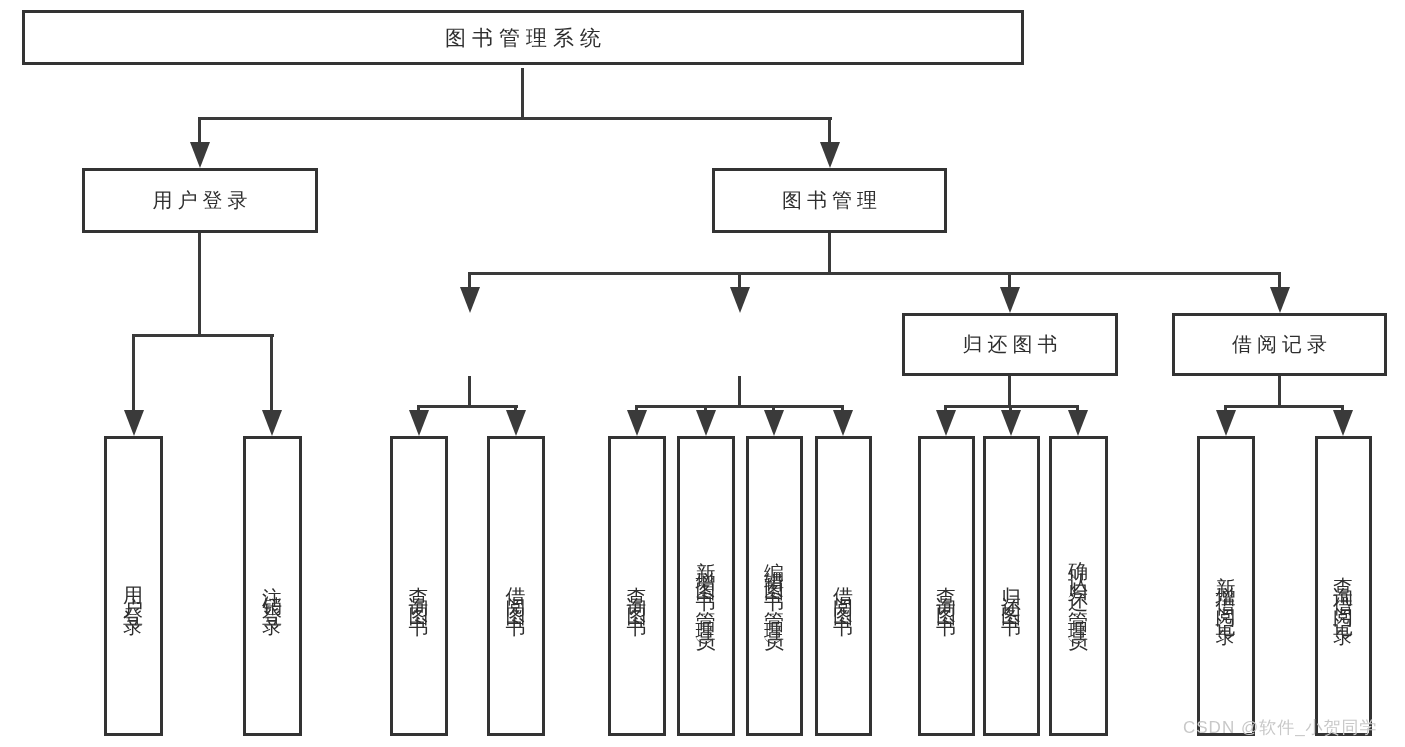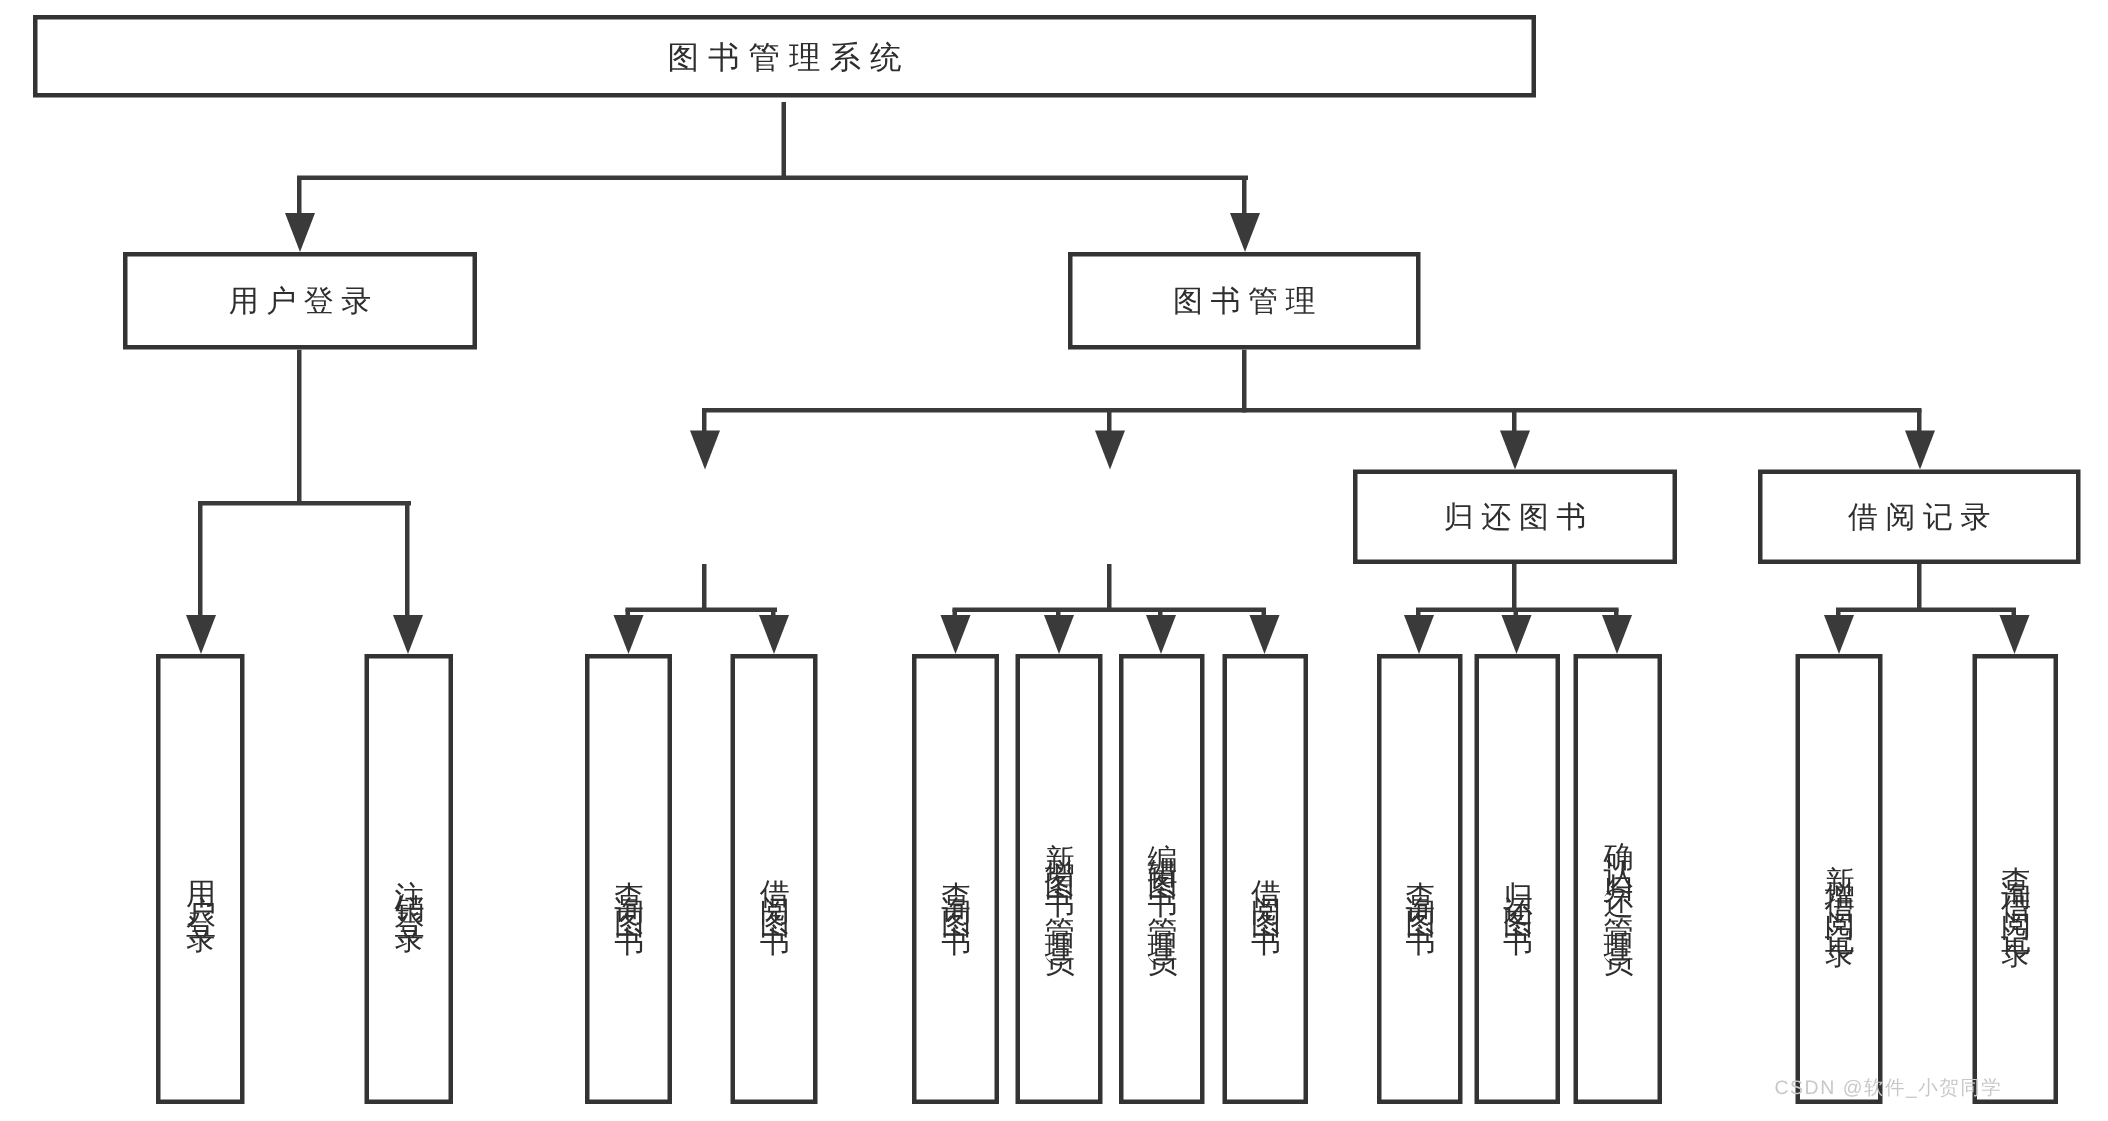--- a/index.html
+++ b/index.html
@@ -52,21 +52,21 @@
     width: 0; height: 0;
     border-left: 10px solid transparent;
     border-right: 10px solid transparent;
     border-top: 26px solid var(--line-color);
     z-index: 1;
   }
   .watermark {
     position: absolute;
     left: 1183px;
     top: 716px;
-    font-size: 13px;
+    font-size: 17px;
     letter-spacing: 1px;
     color: var(--watermark-color);
     z-index: 6;
     white-space: nowrap;
   }
 </style>
 </head>
 <body>
 
 <div class="canvas">

